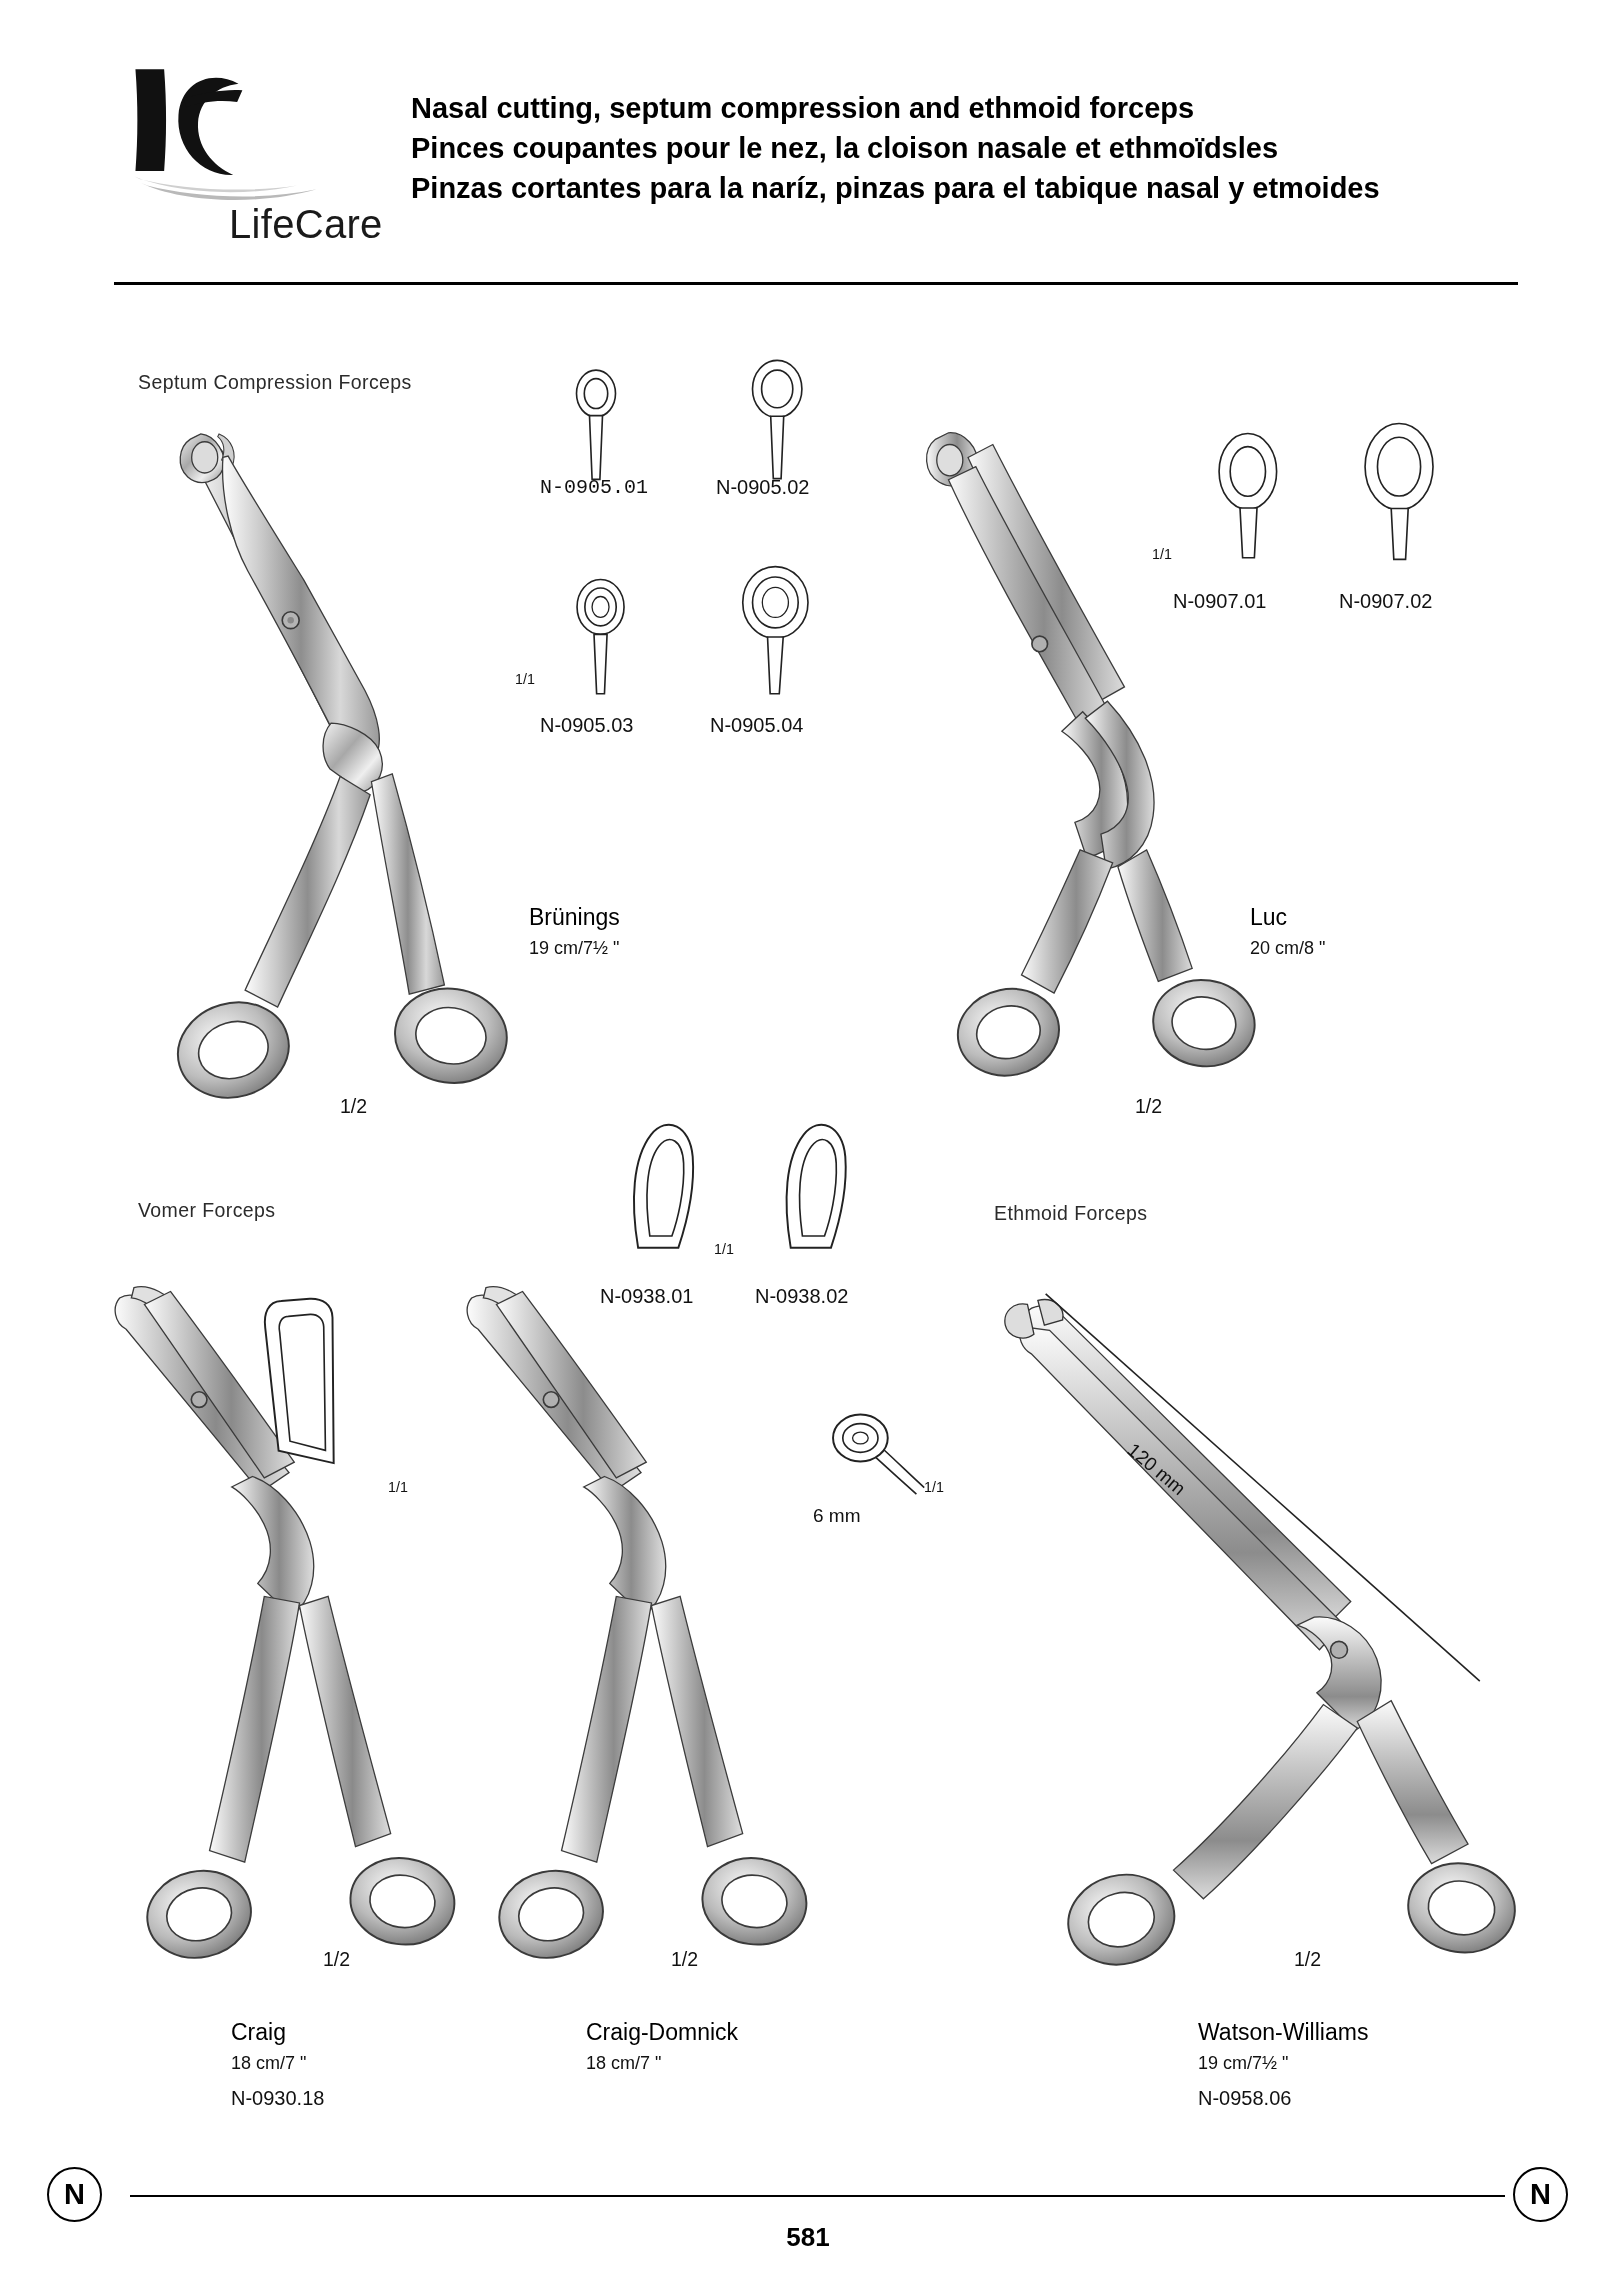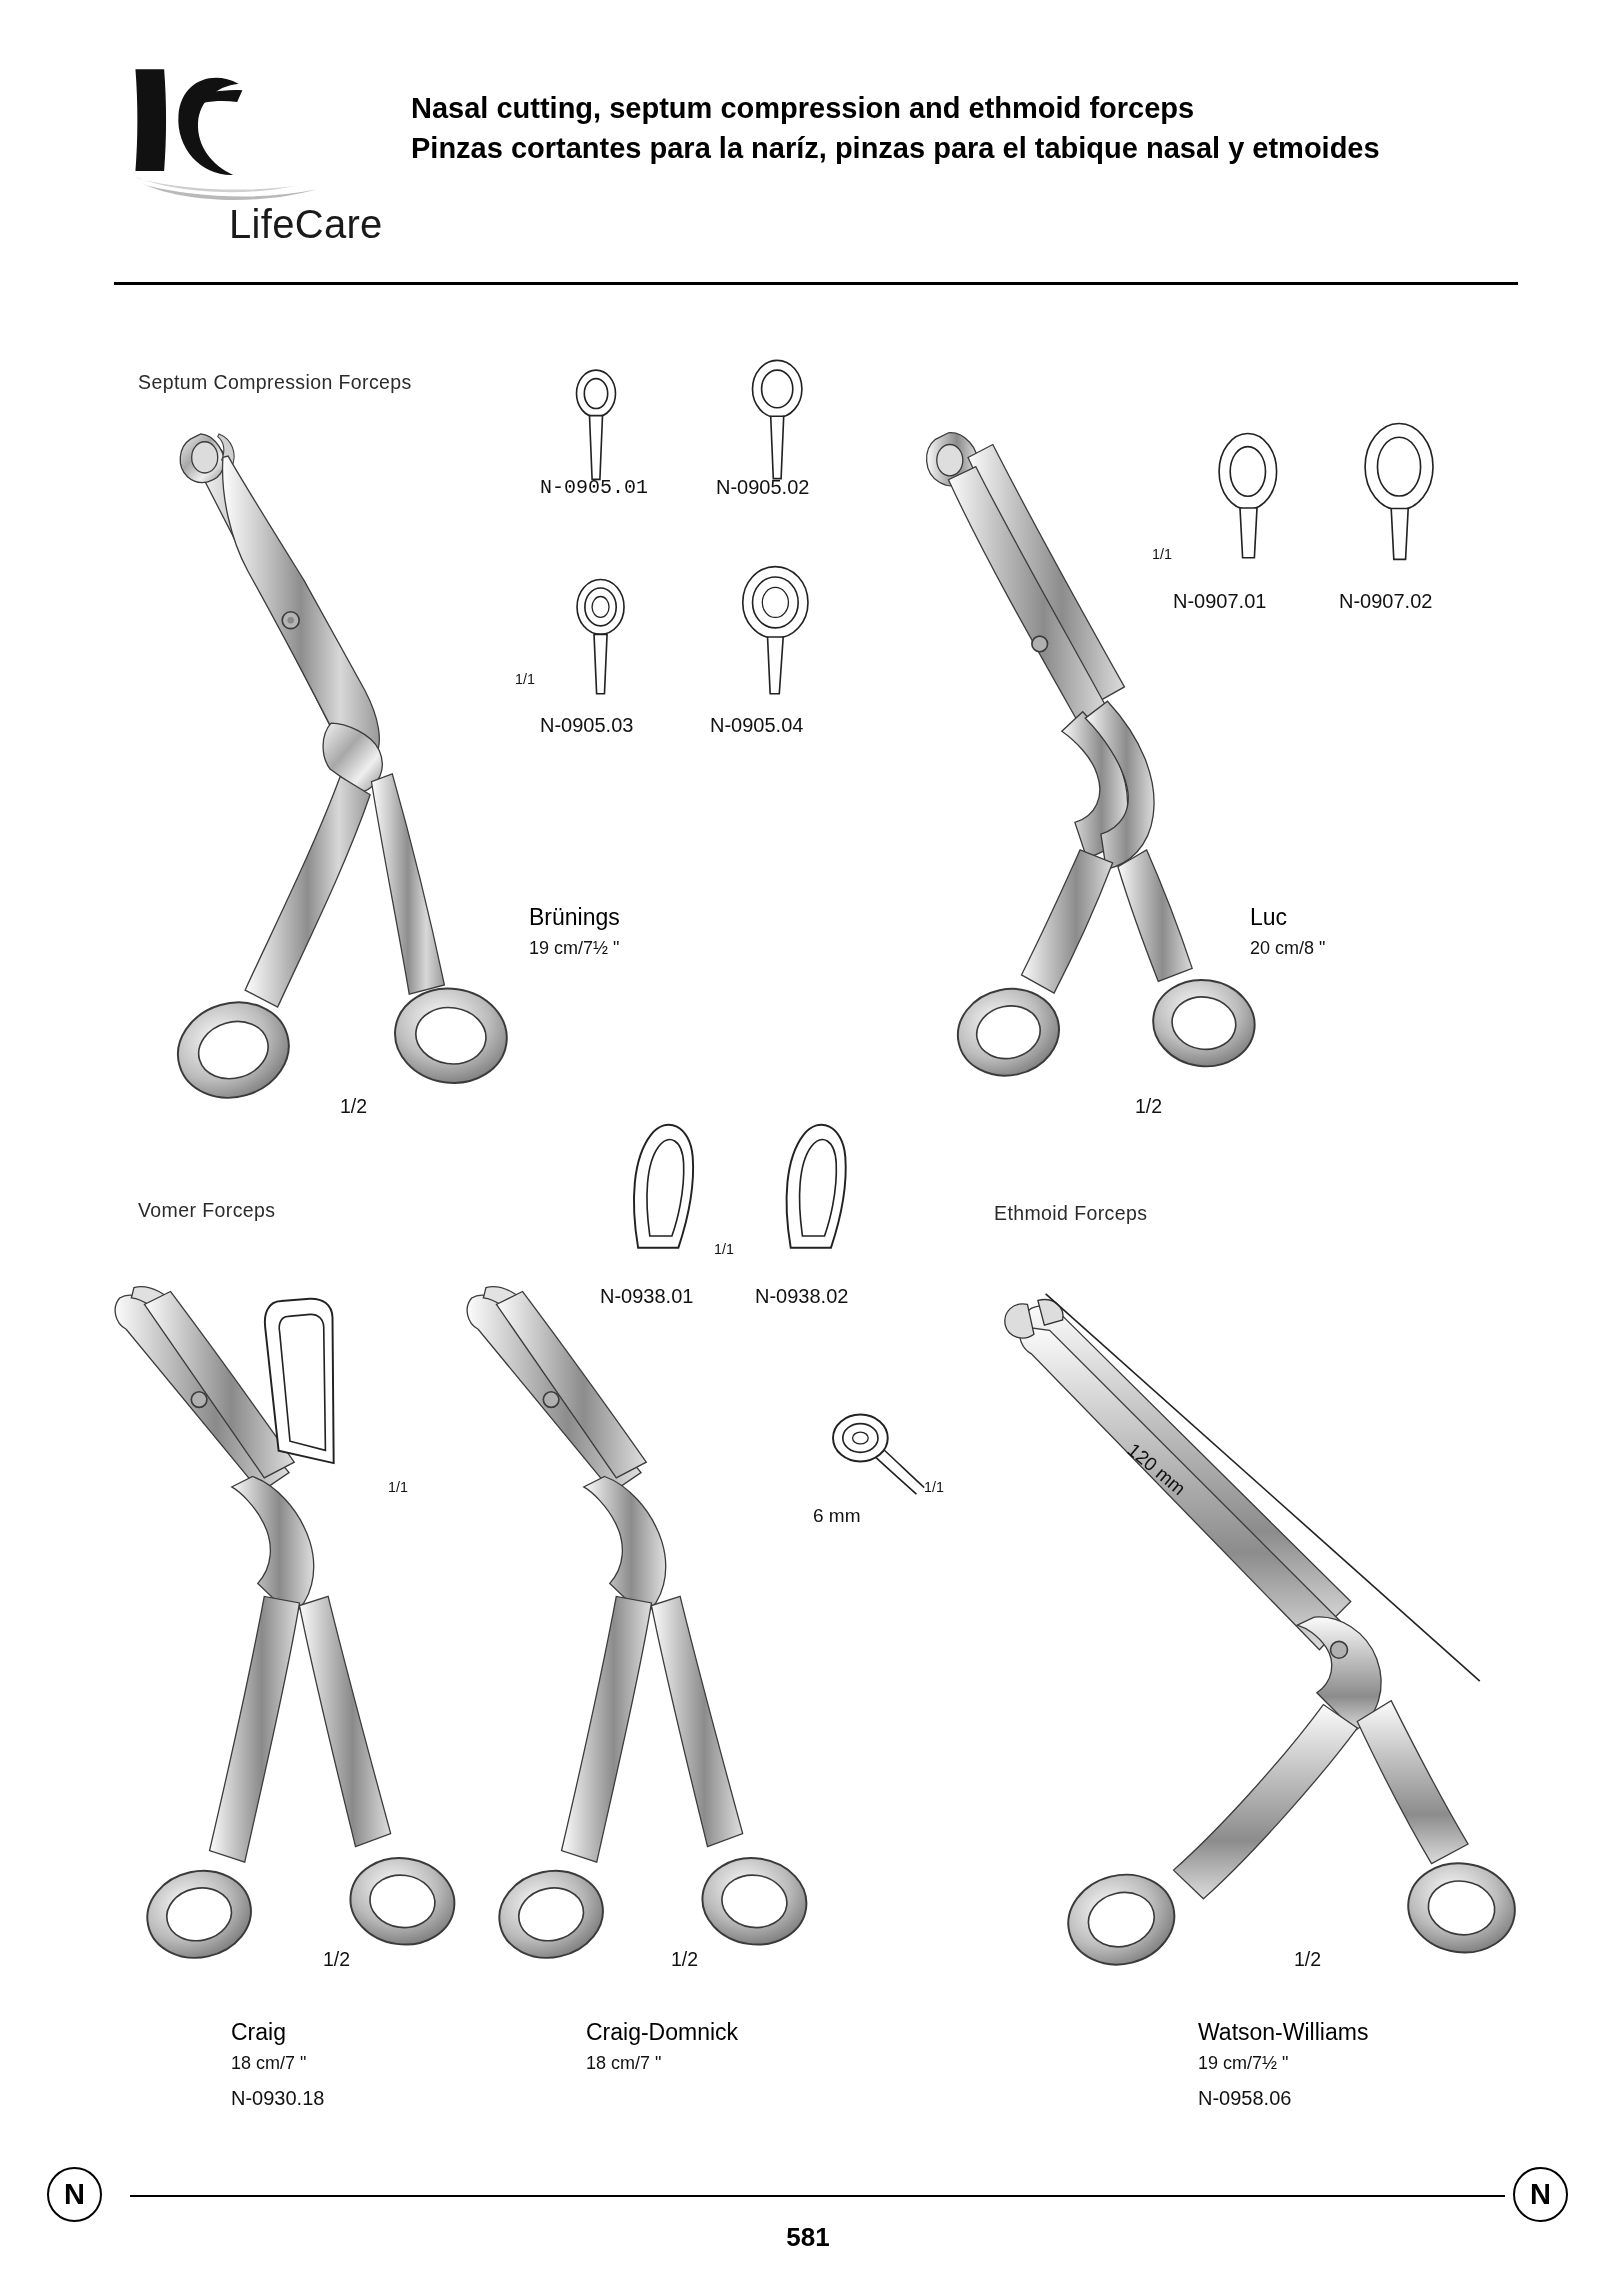--- a/index.html
+++ b/index.html
@@ -162,20 +162,21 @@
 
       <path d="M180 44 C 140 22, 92 40, 88 92 C 84 144, 124 186, 172 184 C 140 170, 116 140, 118 104 C 120 70, 146 48, 180 44 Z" fill="#111"></path>
 
       <path d="M96 66 C 128 58, 158 52, 186 54 L 178 72 C 150 68, 122 72, 100 80 Z" fill="#111"></path>
     </svg>
     <div class="logo-text">LifeCare</div>
   </div>
 
   <div class="title-block">
     <div class="title-line">Nasal cutting, septum compression and ethmoid forceps</div>
+    <div class="title-line">Pinces coupantes pour le nez, la cloison nasale et ethmoïdsles</div>
     <div class="title-line">Pinzas cortantes para la naríz, pinzas para el tabique nasal y etmoides</div>
   </div>
   <div class="header-rule"></div>
 
   <div class="section-label" style="left:138px; top:355px;margin-top:16px;">Septum Compression Forceps</div>
   <div class="section-label" style="left:138px; top:1199px;">Vomer Forceps</div>
   <div class="section-label" style="left:974px; top:1202px;margin-left:20px;">Ethmoid Forceps</div>
 
   <div class="fig" style="left:150px; top:417px;">
     <svg width="495" height="736" viewBox="0 0 760 1130">

